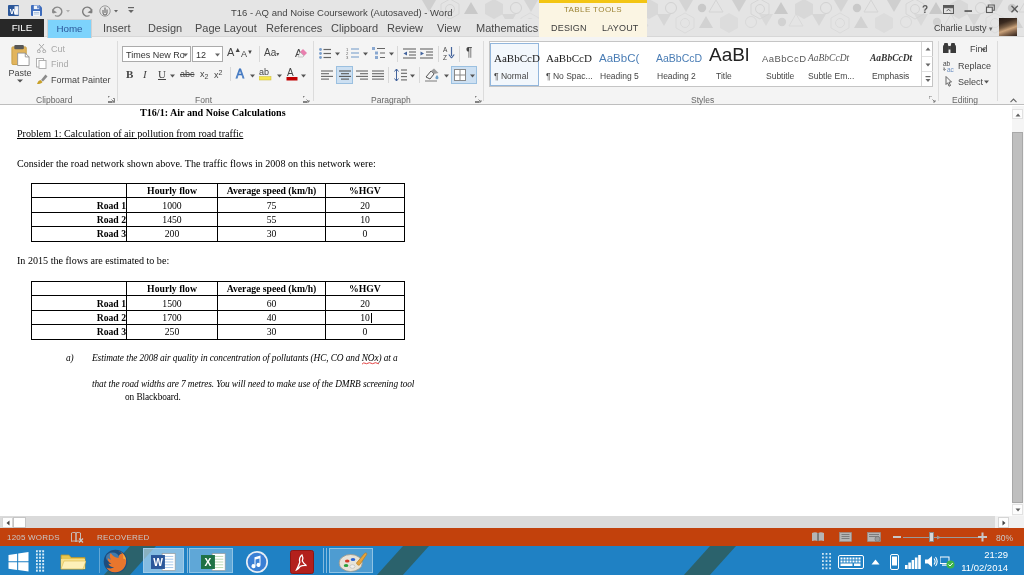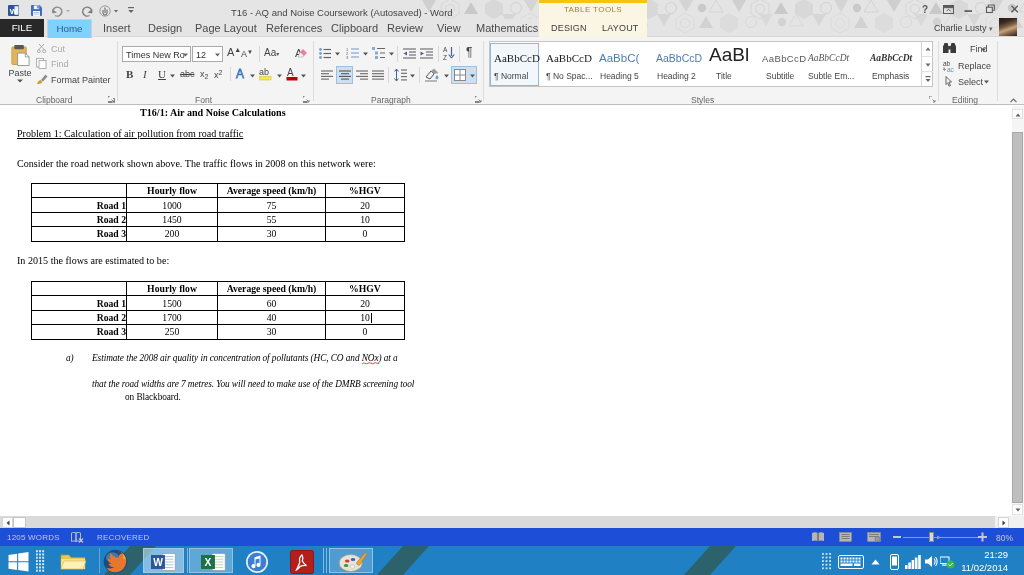--- a/index.html
+++ b/index.html
@@ -37,21 +37,21 @@
   .it { font-size:9.3px !important; letter-spacing:-0.08px; }
   table.road { position:absolute; border-collapse:collapse; table-layout:fixed; }
   table.road td { border:1px solid #000; font-size:9.7px; font-family:"Liberation Serif", serif; height:14.4px; padding:0; text-align:center; vertical-align:middle; }
   table.road td.lbl { text-align:right; padding-left:4px; font-weight:bold; }
 
   
   #vscroll { position:absolute; left:1012px; top:106px; width:12px; height:410px; background:#f5f5f5; }
   #hscroll { position:absolute; left:0; top:516px; width:1024px; height:12px; background:#dadada; }
 
   
-  #statusbar { position:absolute; left:0; top:528px; width:1024px; height:18px; background:#1d4ed8; color:#c8c8c8; font-size:8px; }
+  #statusbar { position:absolute; left:0; top:528px; width:1024px; height:18px; background:#c2410c; color:#c8c8c8; font-size:8px; }
 
   
   #taskbar { position:absolute; left:0; top:546px; width:1024px; height:29px; background:#1f81c4; overflow:hidden; }
   .stripe { position:absolute; width:26px; height:60px; background:#2b626c; top:-10px; transform:skewX(-42deg); }
   .tbtn { position:absolute; top:2px; height:25px; border:1px solid #5aa7d6; }
 </style>
 </head>
 <body>
 <div id="app">
 

